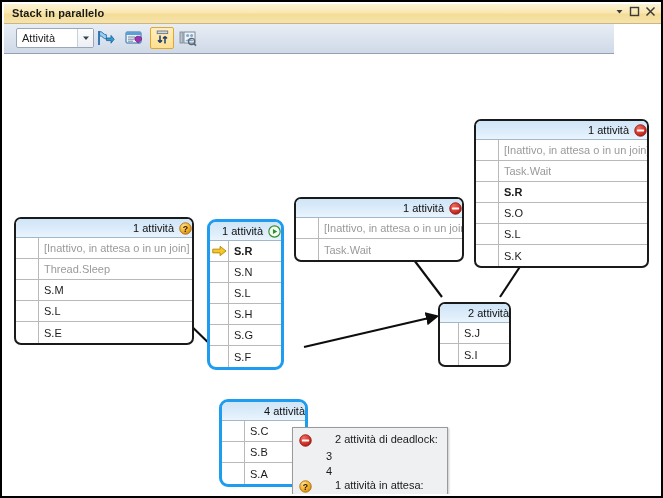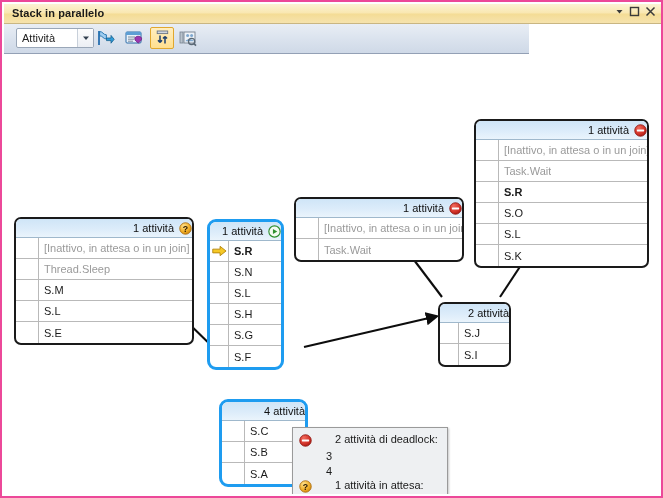--- a/index.html
+++ b/index.html
@@ -4,41 +4,41 @@
 <style>
   html,body{margin:0;padding:0;}
   body{
     width:663px;height:498px;overflow:hidden;
     font-family:"Liberation Sans","DejaVu Sans",sans-serif;
     background:#ffffff;
   }
   #app{
     position:relative;width:663px;height:498px;
     box-sizing:border-box;
-    border:2px solid #ec4899;
+    border:2px solid #000000;
     background:#ffffff;
   }
   
   .titlebar{
     position:absolute;left:2px;top:2px;width:657px;height:20px;
     background:linear-gradient(to bottom,#fcf3d4 0%,#f9e7b0 48%,#f4dc95 52%,#f6e3ad 100%);
     border-bottom:1px solid #c9b682;
     box-sizing:border-box;
   }
   .titlebar .ttext{
     position:absolute;left:8px;top:3px;
     font-size:11px;font-weight:bold;color:#1a1a1a;
     letter-spacing:0.1px;
   }
   .wctrls{position:absolute;right:5px;top:2px;display:flex;align-items:center;gap:5px;}
   .wctrl{color:#3a3a3a;font-size:11px;line-height:11px;cursor:default;}
   .wctrl svg{display:block;}
   
   .toolbar{
-    position:absolute;left:2px;top:22px;width:525px;height:30px;
+    position:absolute;left:2px;top:22px;width:610px;height:30px;
     background:linear-gradient(to bottom,#e9eef5 0%,#dbe3ee 50%,#cfd9e7 100%);
     border-bottom:1px solid #93a0b5;
     box-sizing:border-box;
   }
   .combo{
     position:absolute;left:12px;top:4px;width:78px;height:20px;
     background:#ffffff;border:1px solid #9aa7b8;border-radius:2px;
     box-sizing:border-box;
     display:flex;align-items:center;
   }

